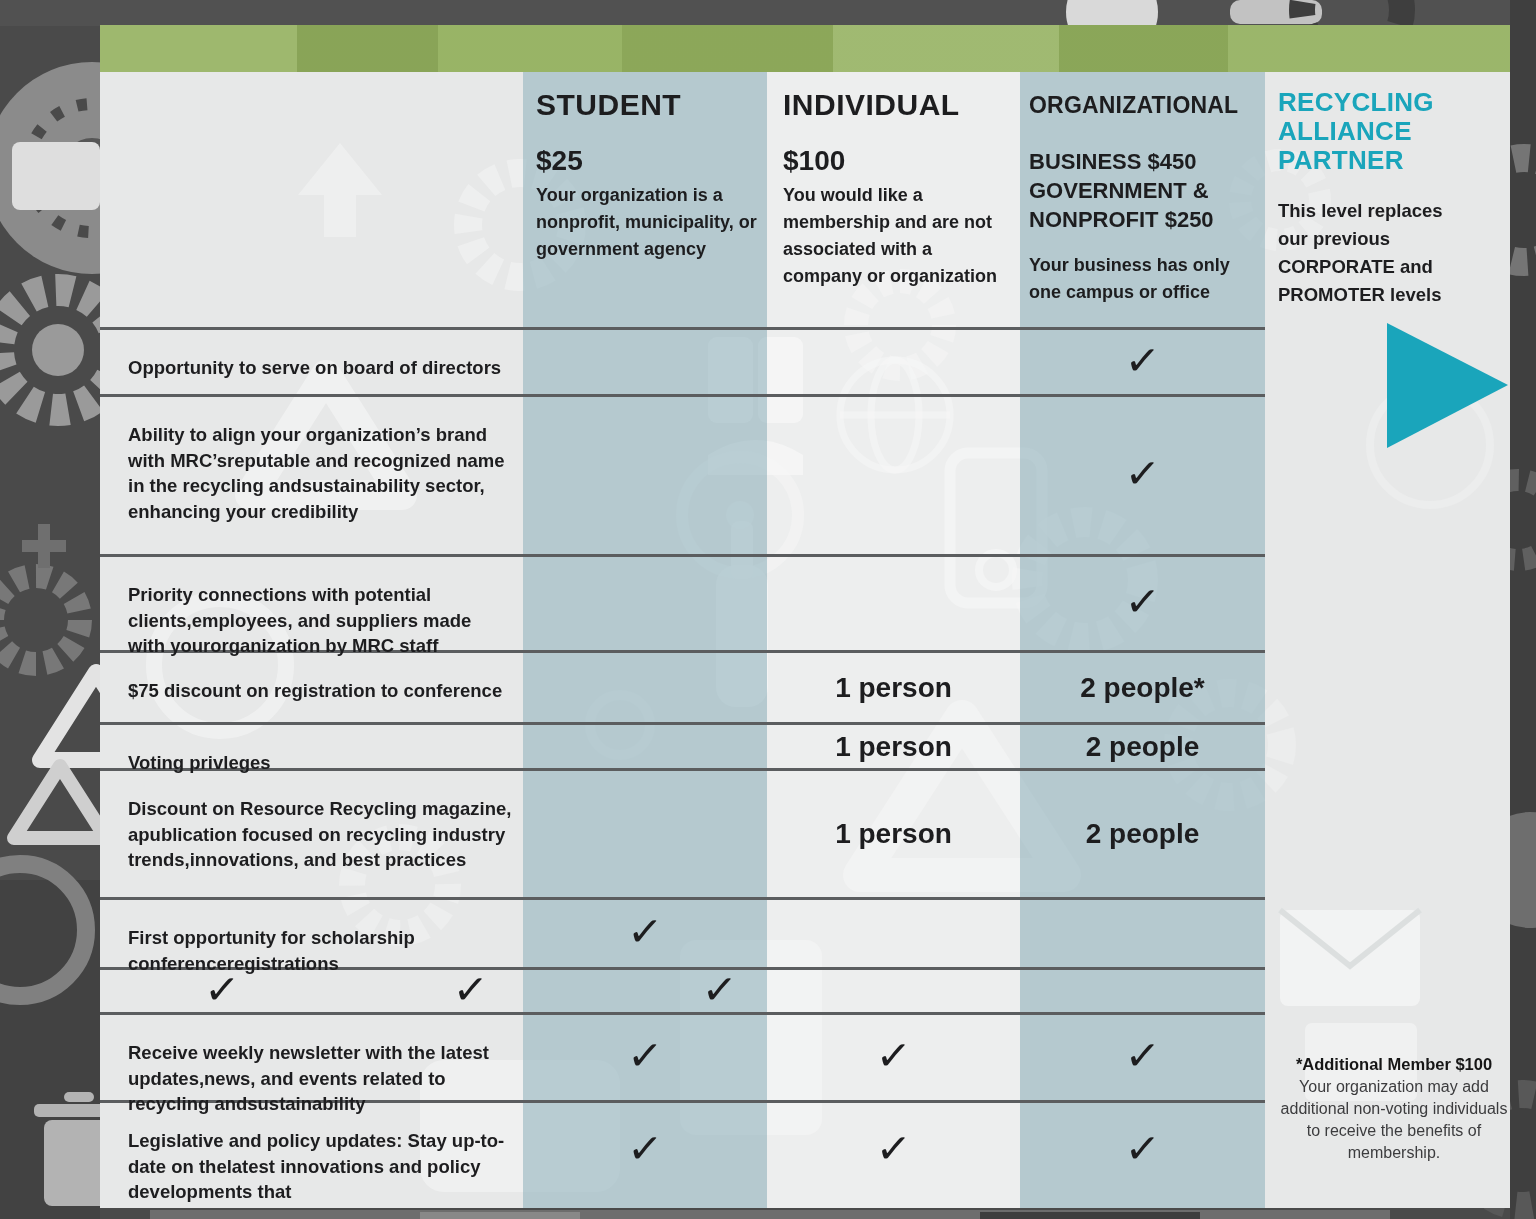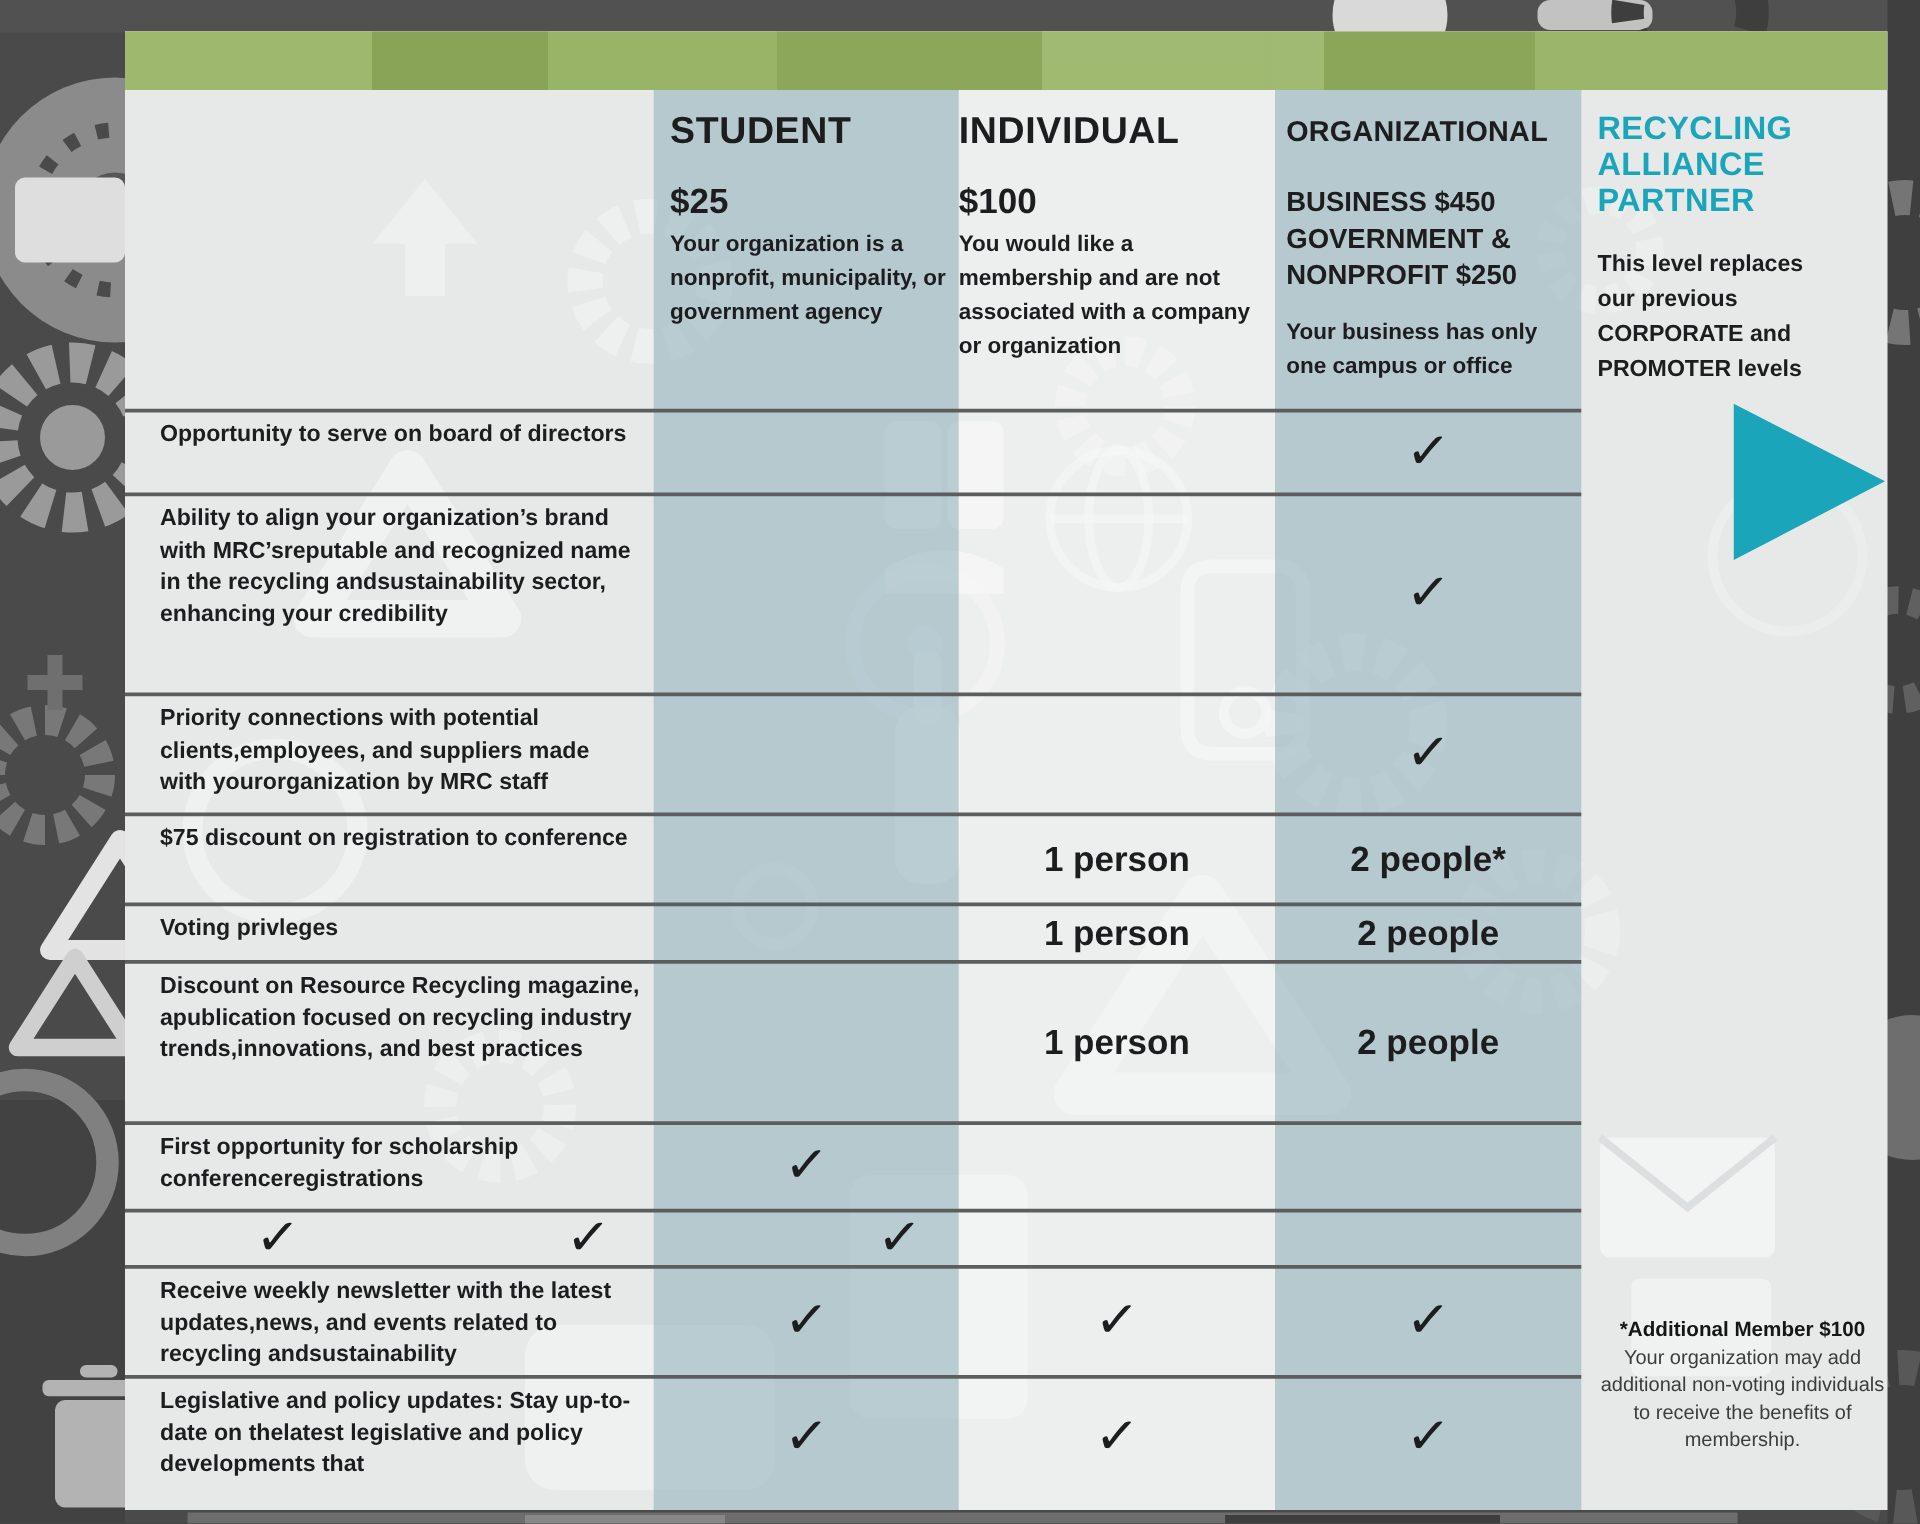--- a/index.html
+++ b/index.html
@@ -26,21 +26,21 @@
       linear-gradient(90deg,
         rgba(255,255,255,.10) 0 14%, rgba(0,0,0,.07) 14% 24%,
         rgba(255,255,255,.05) 24% 37%, rgba(0,0,0,.05) 37% 52%,
         rgba(255,255,255,.12) 52% 68%, rgba(0,0,0,.06) 68% 80%,
         rgba(255,255,255,.08) 80% 100%),
       #93b05e;
   }
   
   .hdr{position:absolute;top:47px;height:255px;box-sizing:border-box;padding-top:16px;z-index:3;}
   .hdr.student{left:423px;width:244px;padding-left:13px;}
-  .hdr.individual{left:667px;width:253px;}
+  .hdr.individual{left:667px;width:253px;padding-left:16px;}
   .hdr.org{left:920px;width:245px;padding-left:9px;}
   .col-title{font-size:30px;font-weight:bold;letter-spacing:.5px;line-height:34px;}
   .hdr.org .col-title{font-size:23px;letter-spacing:.2px;}
   .col-price{font-size:28px;font-weight:bold;margin-top:24px;line-height:30px;white-space:pre-line;}
   .hdr.org .col-price{font-size:22px;line-height:29px;margin-top:25px;}
   .col-desc{font-size:18px;font-weight:bold;margin-top:6px;line-height:27px;padding-right:8px;}
   .hdr.org .col-desc{margin-top:18px;}
   
   .rows{position:absolute;left:0;top:302px;width:1165px;z-index:3;}
   .row{display:flex;border-top:3px solid #5b5d5f;box-sizing:border-box;}
@@ -49,21 +49,21 @@
   .row:nth-child(3){height:96px}
   .row:nth-child(4){height:72px}
   .row:nth-child(5){height:46px}
   .row:nth-child(6){height:129px}
   .row:nth-child(7){height:70px}
   .row:nth-child(8){height:45px}
   .row:nth-child(9){height:88px}
   .row:nth-child(10){height:98px}
   .cell{box-sizing:border-box;}
   .cell.label{
-    width:423px;padding:4px 10px 0 28px;
+    width:423px;padding:25px 10px 0 28px;
     font-size:18.5px;font-weight:bold;line-height:25.5px;
   }
   .cell.val{
     display:flex;align-items:center;justify-content:center;
     font-size:28px;font-weight:bold;
   }
   .cell.val.student{width:244px;}
   .cell.val.individual{width:253px;}
   .cell.val.organizational{width:245px;}
   .cell.val.check{font-size:42px;transform:rotate(4deg);padding-bottom:4px;}
@@ -247,21 +247,21 @@
         <div class="cell val individual check">✓</div>
         <div class="cell val organizational check">✓</div>
       </div>
       <div class="row">
         <div class="cell label">Receive weekly newsletter with the latest updates,news, and events related to recycling andsustainability</div>
         <div class="cell val student check">✓</div>
         <div class="cell val individual check">✓</div>
         <div class="cell val organizational check">✓</div>
       </div>
       <div class="row">
-        <div class="cell label">Legislative and policy updates: Stay up-to-date on thelatest legislative and policy developments that</div>
+        <div class="cell label">Legislative and policy updates: Stay up-to-date on thelatest innovations and policy developments that</div>
         <div class="cell val student check">✓</div>
         <div class="cell val individual check">✓</div>
         <div class="cell val organizational check">✓</div>
       </div>
     </div>
 
   </div>
 </div>
 
 </body></html>

